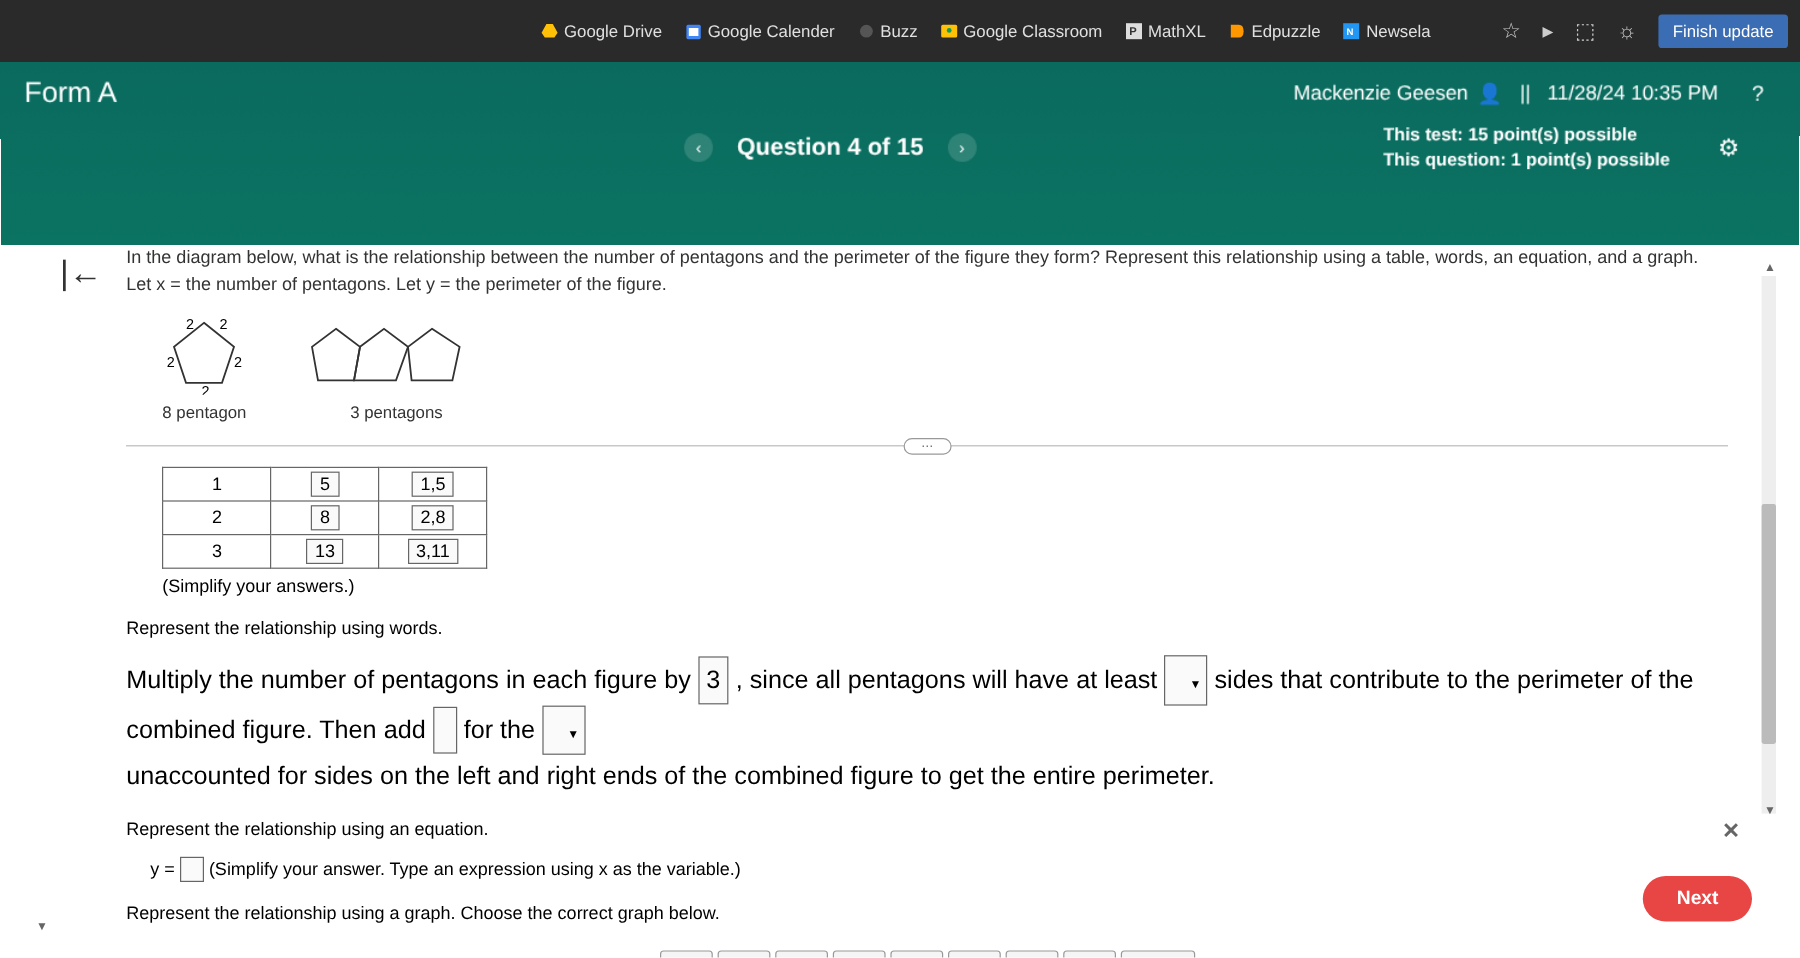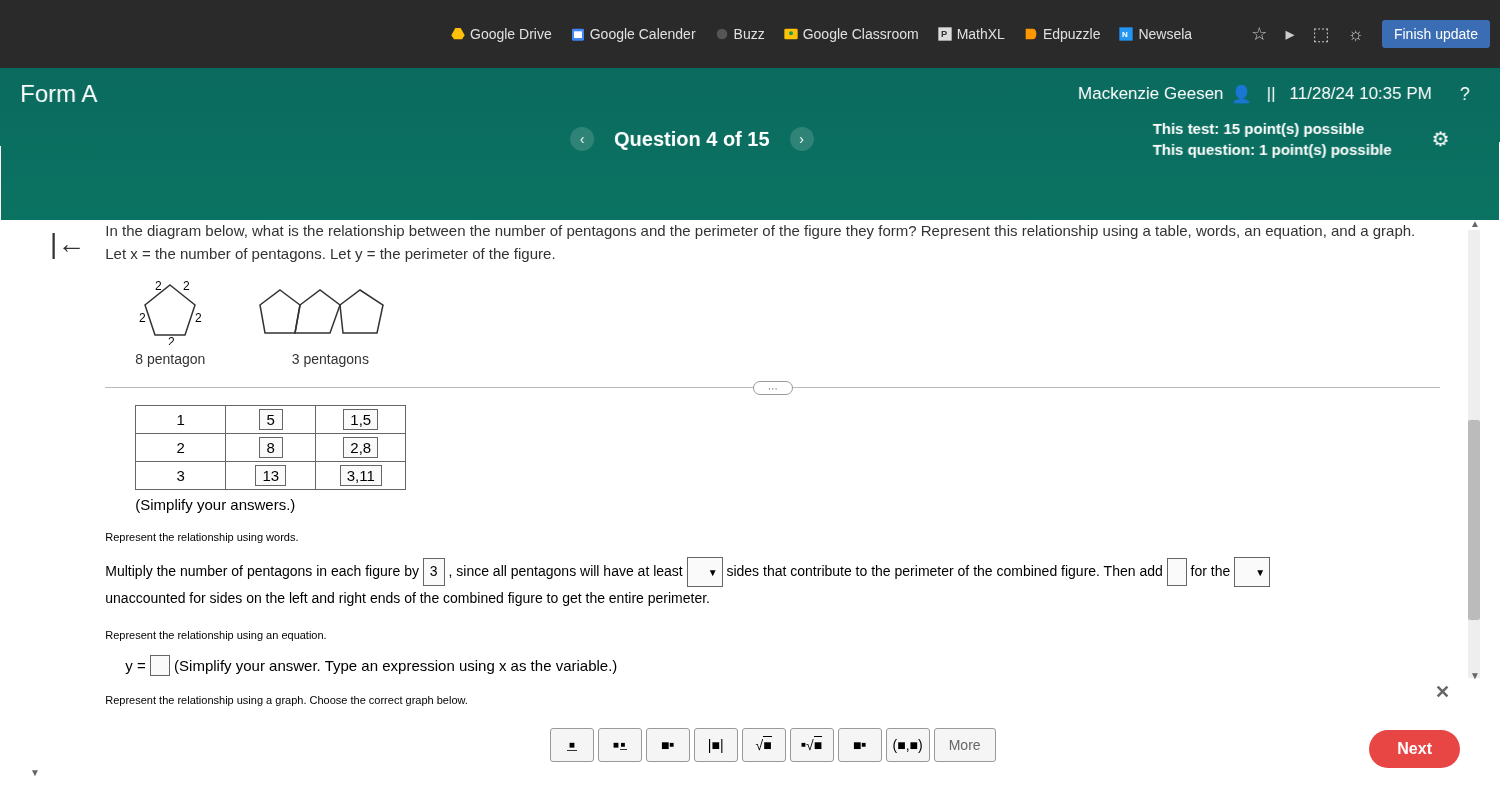--- a/index.html
+++ b/index.html
@@ -1,19 +1,19 @@
 <!DOCTYPE html>
 <html><head>
 <meta charset="utf-8">
 <style>
 * { margin: 0; padding: 0; box-sizing: border-box; font-family: Arial, sans-serif; }
 body { background: #ffffff; width: 1500px; height: 798px; overflow: hidden; position: relative; }
 
 
-.bookmark-bar { background: #2a2a2a; height: 68px; display: flex; align-items: center; padding: 0 10px; position: relative; }
+.bookmark-bar { background: #2a2a2a; height: 52px; display: flex; align-items: center; padding: 0 10px; position: relative; }
 .bookmark-bar .left-items { display: flex; gap: 18px; margin-left: 440px; }
 .bookmark-bar .right-items { display: flex; gap: 18px; margin-left: auto; align-items: center; }
 .bookmark-item { color: #e0e0e0; font-size: 14px; display: flex; align-items: center; gap: 4px; cursor: pointer; }
 .bookmark-icon { width: 16px; height: 16px; display: inline-block; }
 .finish-update { background: #3a6db3; color: white; padding: 6px 12px; font-size: 14px; border-radius: 3px; cursor: pointer; }
 .star-icon, .ext-icon { color: #ccc; font-size: 18px; }
 
 
 .green-header { background: linear-gradient(180deg, #0a6a5e 0%, #0b7362 100%); height: 152px; color: white; position: relative; transform: perspective(2000px) rotateX(-1deg); transform-origin: top; }
 .header-top { display: flex; justify-content: space-between; align-items: center; padding: 12px 30px 0 20px; }
@@ -42,23 +42,23 @@
 
 .divider { border: none; border-top: 1px solid #bbb; margin: 10px 0 15px 0; }
 .expand-handle { width: 40px; height: 14px; border: 1px solid #999; border-radius: 7px; background: white; margin: -22px auto 10px auto; display: flex; align-items: center; justify-content: center; font-size: 10px; color: #666; }
 
 
 .data-table { border-collapse: collapse; margin: 0 0 6px 30px; }
 .data-table td { border: 1px solid #666; padding: 3px 8px; text-align: center; font-size: 15px; min-width: 90px; }
 .data-table .ans-box { display: inline-block; border: 1px solid #666; padding: 1px 6px; background: #fafafa; min-width: 24px; }
 .simplify { font-size: 15px; margin: 2px 0 0 30px; }
 
-.section-label { font-size: 11px; margin: 18px 0 14px 0; }
-
-.words-answer { font-size: 14px; line-height: 1.7; }
+.section-label { font-size: 15px; margin: 18px 0 14px 0; }
+
+.words-answer { font-size: 21px; line-height: 1.7; }
 .inline-box { display: inline-block; border: 1px solid #666; padding: 1px 6px; background: #fafafa; min-width: 20px; text-align: center; }
 .dropdown-box { display: inline-block; border: 1px solid #666; padding: 2px 4px 2px 16px; background: #fafafa; }
 .dropdown-box::after { content: "▼"; font-size: 10px; margin-left: 4px; }
 
 .equation-answer { font-size: 15px; margin: 12px 0 14px 20px; }
 
 
 .math-toolbar { display: flex; gap: 4px; justify-content: center; margin-top: 10px; padding: 8px 0; }
 .math-btn { width: 44px; height: 34px; border: 1px solid #999; background: #f5f5f5; display: flex; align-items: center; justify-content: center; font-size: 14px; cursor: pointer; border-radius: 3px; }
 .more-btn { width: auto; padding: 0 14px; color: #666; }

